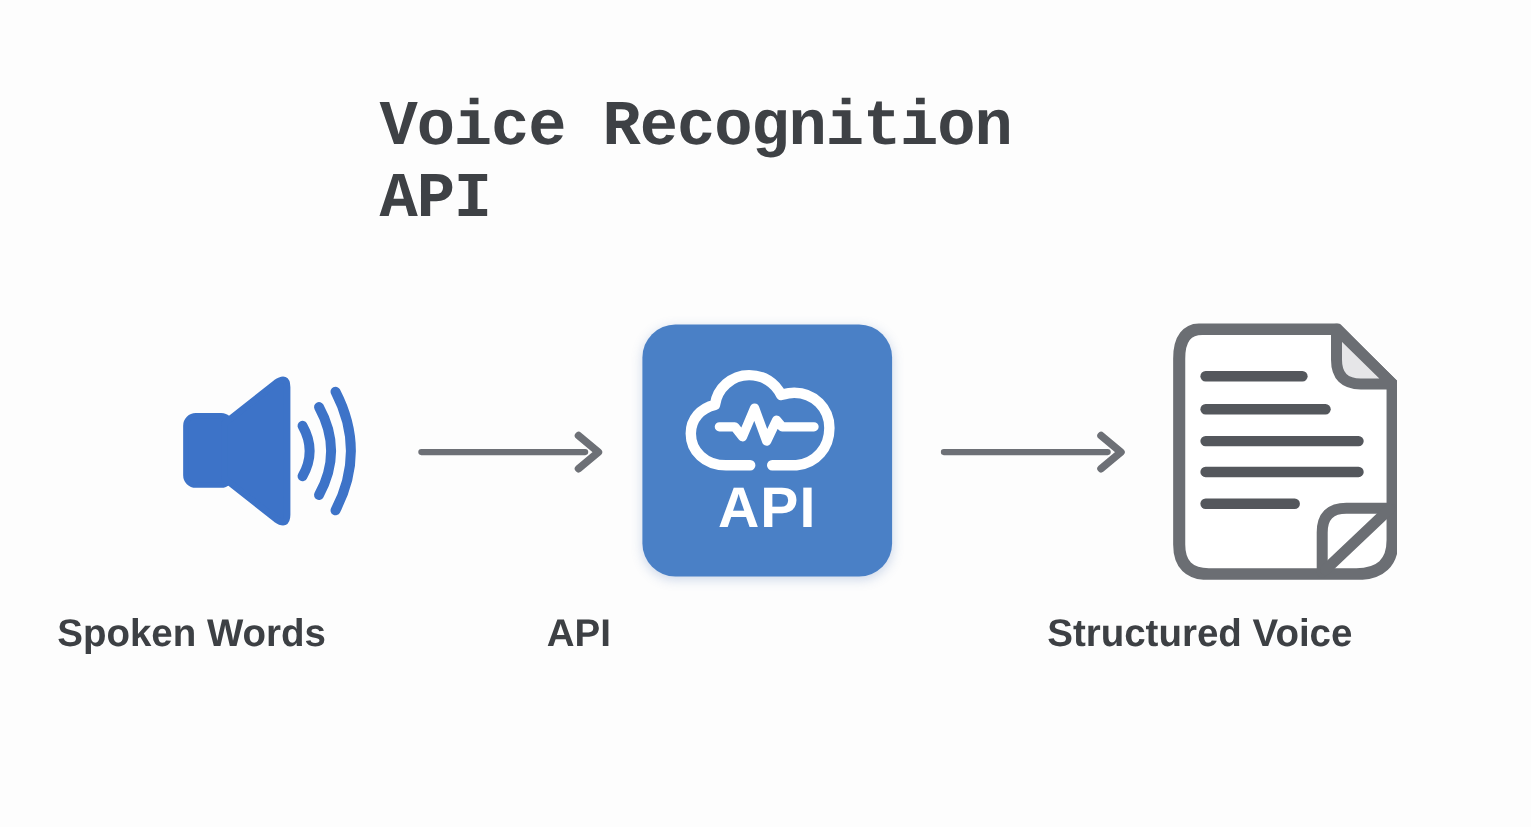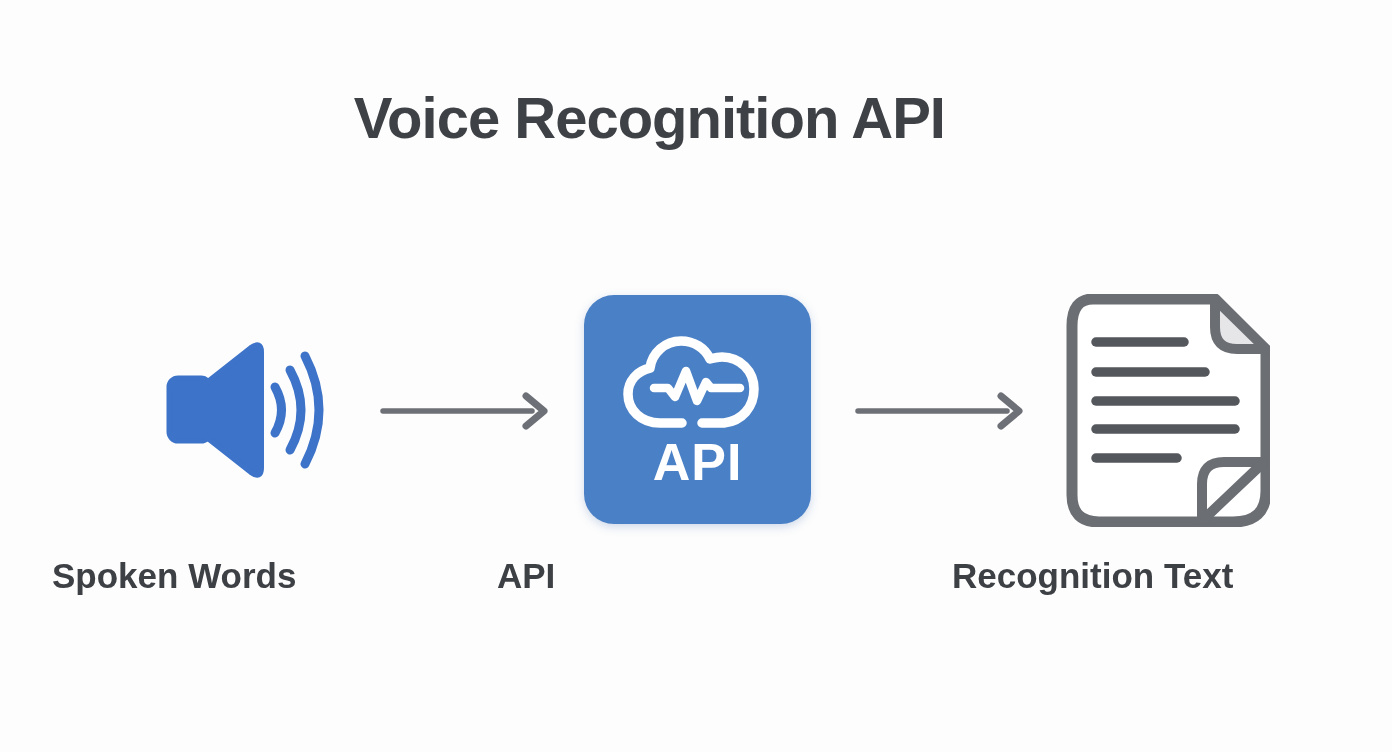--- a/index.html
+++ b/index.html
@@ -16,25 +16,26 @@
   }
   .stage {
     position: absolute;
     inset: 0;
   }
   .page-title {
     position: absolute;
     left: 345px;
     top: 84px;
     width: 600px;
-    text-align: right;
+    text-align: left;
     font-size: 58px;
     font-weight: 700;
     letter-spacing: -1px;
     color: #3e4145;
+    font-family: Liberation Mono, monospace;
   }
   .speaker-svg {
     position: absolute;
     left: 166px;
     top: 339px;
     width: 166px;
     height: 142px;
   }
   .arrow-svg {
     position: absolute;
@@ -146,15 +147,15 @@
       <path d="M33,48 H121"></path>
       <path d="M33,78 H142"></path>
       <path d="M33,107 H172"></path>
       <path d="M33,135 H172"></path>
       <path d="M33,164 H114"></path>
     </g>
   </svg>
 
   <div class="node-label label-spoken">Spoken Words</div>
   <div class="node-label label-api">API</div>
-  <div class="node-label label-structured">Recognition Text</div>
+  <div class="node-label label-structured">Structured Voice</div>
 
 </div>
 
 </body></html>

